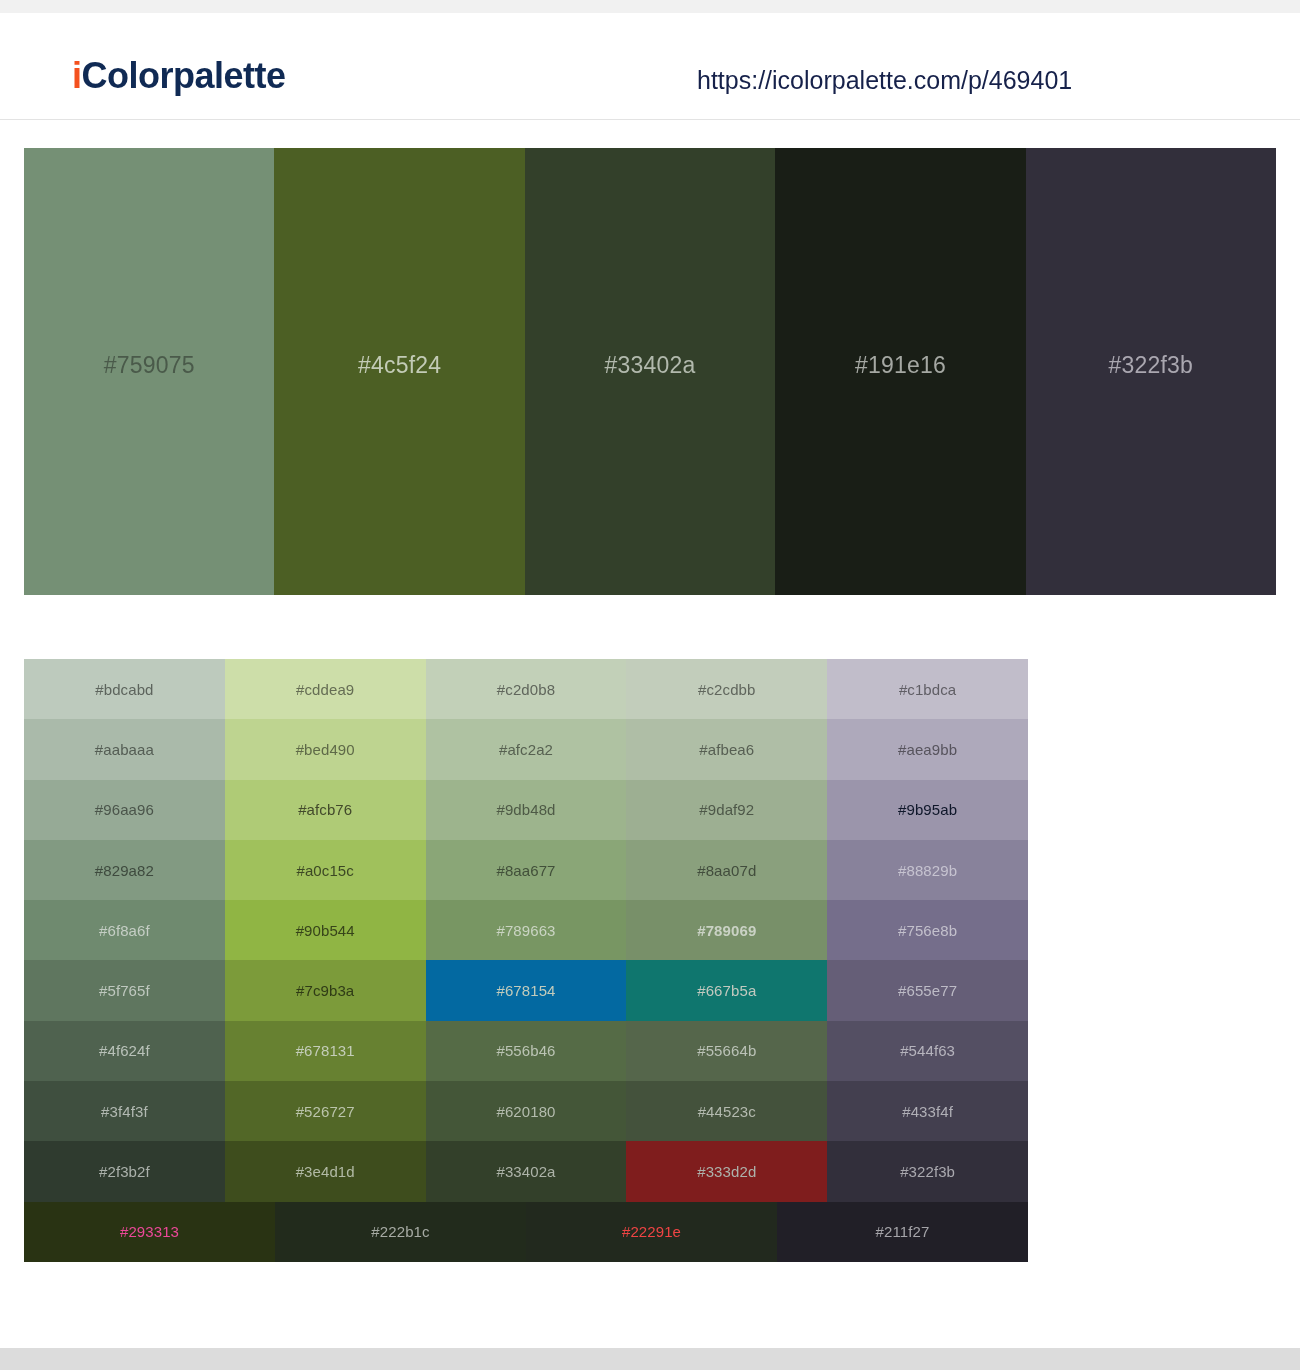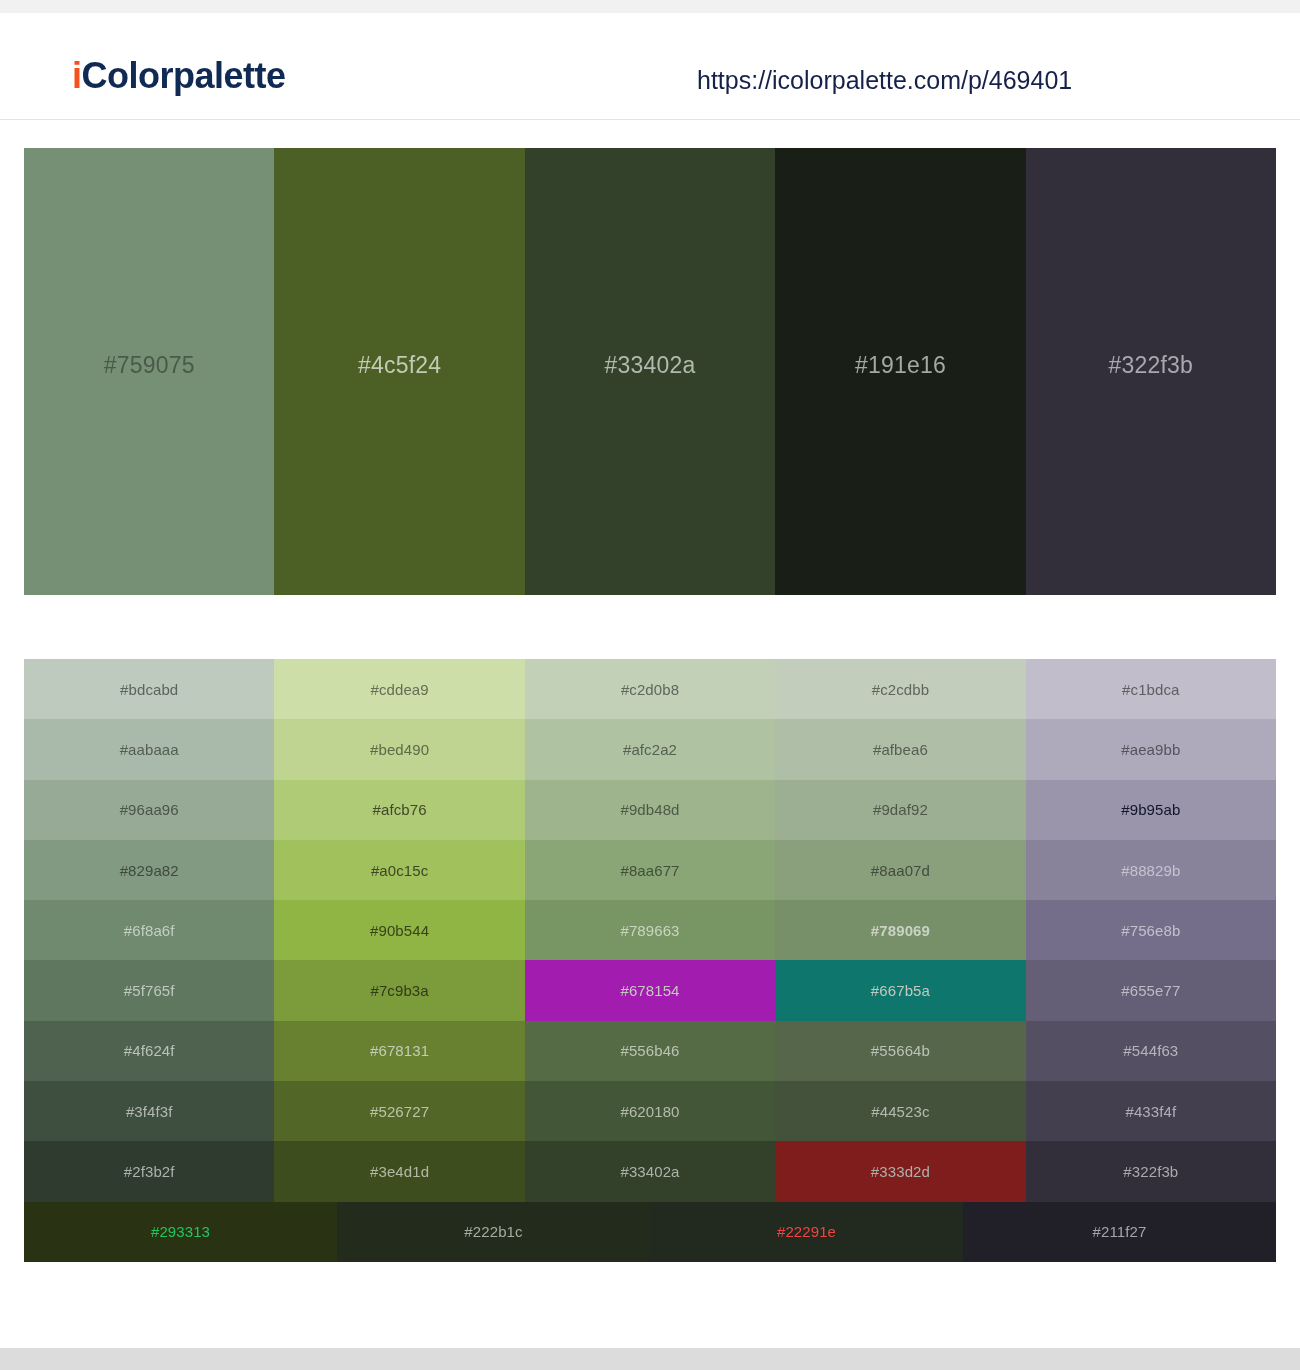--- a/index.html
+++ b/index.html
@@ -83,21 +83,21 @@
     line-height: 1;
     position: relative;
     top: -6px;
   }
 
   
   .shades {
     position: absolute;
     left: 24px;
     top: 659px;
-    width: 1252px;
+    width: 1004px;
     height: 603px;
     display: flex;
     flex-direction: column;
   }
   .shade-row {
     flex: 1 1 0;
     display: flex;
   }
   .shade-cell {
     flex: 1 1 0;
@@ -239,21 +239,21 @@
           <span class="hexlabel" style="color: rgb(195, 192, 204);">#756e8b</span>
         </div>
       </div>
       <div class="shade-row">
         <div class="shade-cell" style="background: rgb(95, 118, 95);">
           <span class="hexlabel" style="color: rgb(191, 200, 191);">#5f765f</span>
         </div>
         <div class="shade-cell" style="background: rgb(124, 155, 58);">
           <span class="hexlabel" style="color: rgb(47, 59, 22);">#7c9b3a</span>
         </div>
-        <div class="shade-cell" style="background: #a21caf;">
+        <div class="shade-cell" style="background: #0369a1;">
           <span class="hexlabel" style="color: rgb(194, 203, 187);">#678154</span>
         </div>
         <div class="shade-cell" style="background: #0f766e;">
           <span class="hexlabel" style="color: rgb(194, 201, 191);">#667b5a</span>
         </div>
         <div class="shade-cell" style="background: rgb(101, 94, 119);">
           <span class="hexlabel" style="color: rgb(189, 187, 198);">#655e77</span>
         </div>
       </div>
       <div class="shade-row">
@@ -302,21 +302,21 @@
         </div>
         <div class="shade-cell" style="background: #7f1d1d; justify-content: center;">
           <span class="hexlabel" style="color: rgb(173, 178, 171);">#333d2d</span>
         </div>
         <div class="shade-cell" style="background: rgb(50, 47, 59);">
           <span class="hexlabel" style="color: rgb(170, 169, 175);">#322f3b</span>
         </div>
       </div>
       <div class="shade-row">
         <div class="shade-cell" style="background: rgb(41, 51, 19);">
-          <span class="hexlabel" style="color: #22c55e;">#293313</span>
+          <span class="hexlabel" style="color: #ec4899;">#293313</span>
         </div>
         <div class="shade-cell" style="background: rgb(34, 43, 28);">
           <span class="hexlabel" style="color: rgb(167, 171, 164);">#222b1c</span>
         </div>
         <div class="shade-cell" style="background: rgb(34, 41, 30);">
           <span class="hexlabel" style="color: #ef4444;">#22291e</span>
         </div>
         <div class="shade-cell" style="background: rgb(33, 31, 39);">
           <span class="hexlabel" style="color: rgb(165, 164, 169);">#211f27</span>
         </div>

